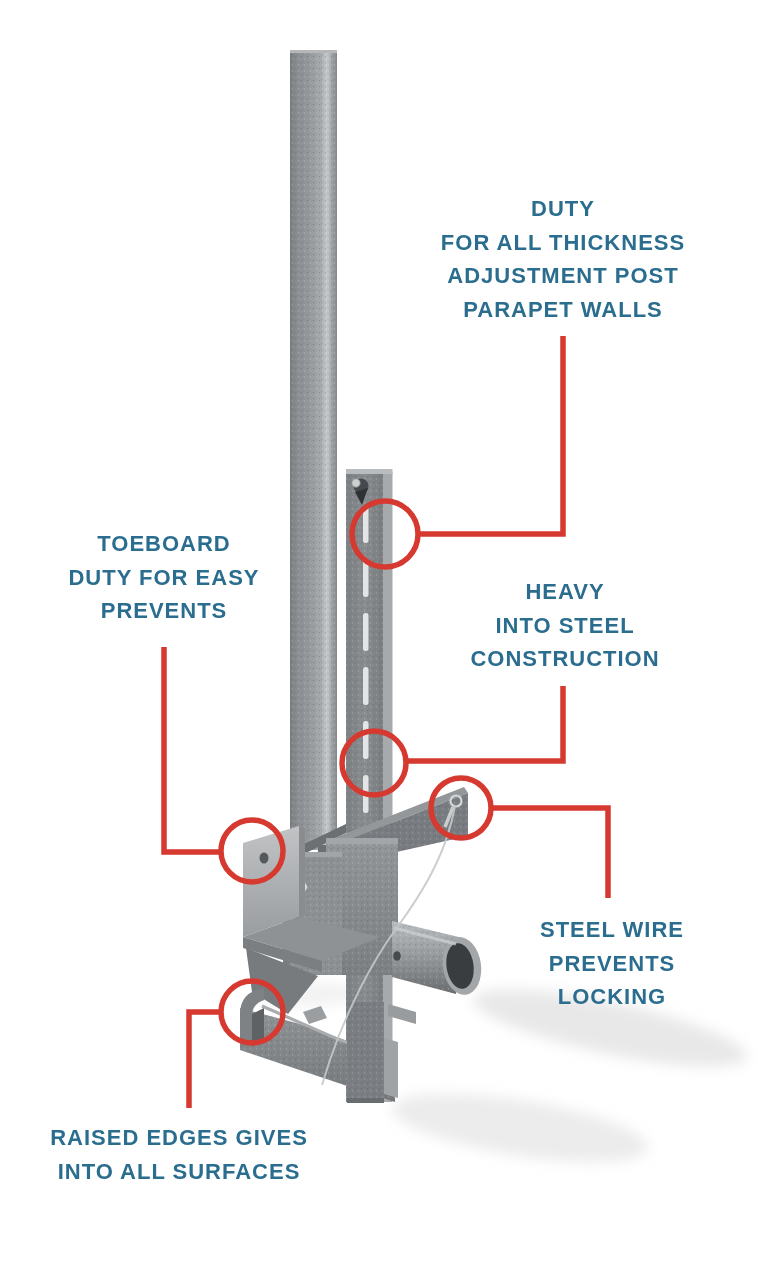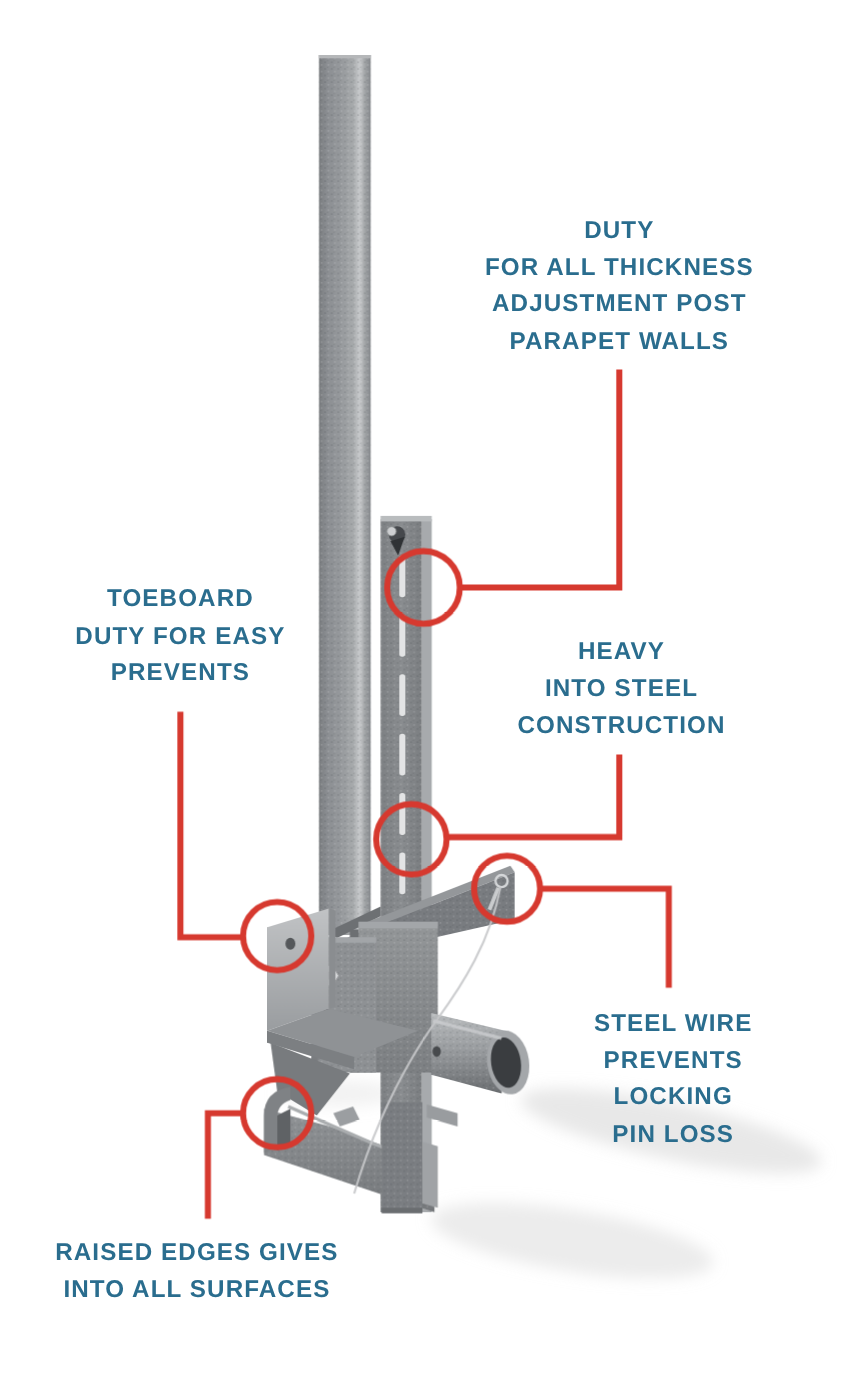--- a/index.html
+++ b/index.html
@@ -204,21 +204,20 @@
   <div class="callout" style="left:420px;top:575px;width:290px;">
     <div>HEAVY</div>
     <div>INTO STEEL</div>
     <div>CONSTRUCTION</div>
   </div>
 
   <div class="callout" style="left:497px;top:913px;width:230px;">
     <div>STEEL WIRE</div>
     <div>PREVENTS</div>
     <div>LOCKING</div>
-    <div>PIN LOSS</div>
   </div>
 
   <div class="callout" style="left:4px;top:1121px;width:350px;">
     <div>RAISED EDGES GIVES</div>
     <div>INTO ALL SURFACES</div>
   </div>
 
 </div>
 
 </body></html>

